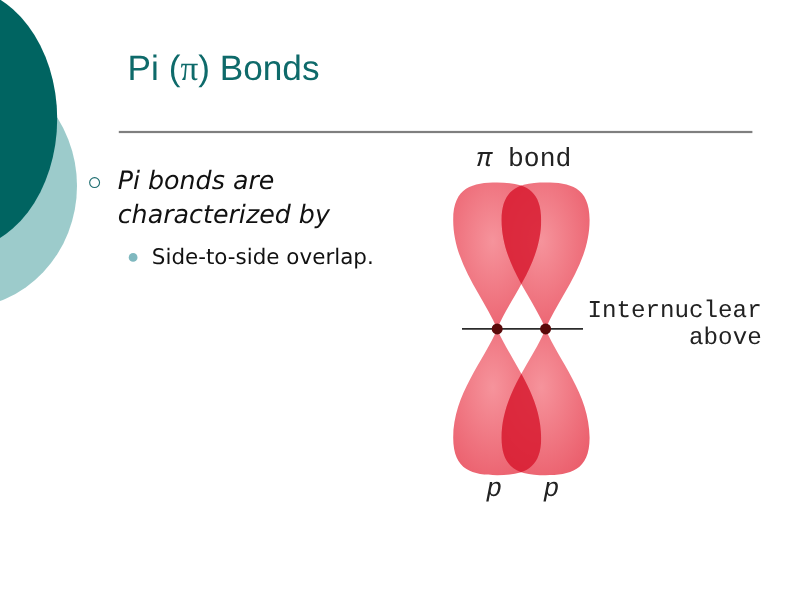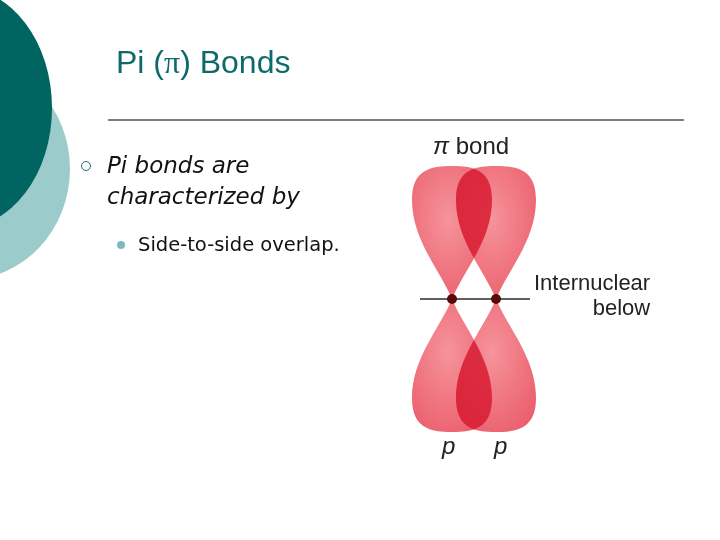--- a/index.html
+++ b/index.html
@@ -5,24 +5,24 @@
   html, body { margin:0; padding:0; }
   body { width:720px; height:540px; background:#ffffff; position:relative; overflow:hidden; font-family:"DejaVu Sans", "Liberation Sans", sans-serif; }
   .circle-light { position:absolute; left:-140px; top:58px; width:210px; height:222px; border-radius:50%; background:#9ccbcb; }
   .circle-dark { position:absolute; left:-130px; top:-12px; width:182px; height:240px; border-radius:50%; background:#006461; }
   .title { position:absolute; left:116px; top:44px; font-family:"Liberation Sans", sans-serif; font-size:32px; color:#0e6a6a; letter-spacing:0px; }
   .title .pi { font-family:"Liberation Serif", serif; }
   .rule { position:absolute; left:108px; top:119px; width:576px; height:2px; background:#7f7f7f; }
   .content { position:absolute; left:80px; top:150px; width:300px; }
   .l1 { position:relative; padding-left:27px; font-size:23px; line-height:31px; color:#111;font-style:italic; }
   .l1 .bullet { position:absolute; left:1px; top:11px; width:10px; height:10px; border:1.6px solid #1e6d70; border-radius:50%; box-sizing:border-box; }
-  .l2 { position:relative; margin-left:37px; padding-left:21px; font-size:19.5px; line-height:27px; color:#111; margin-top:19px; }
+  .l2 { position:relative; margin-left:37px; padding-left:21px; font-size:19.5px; line-height:27px; color:#111; margin-top:8px; }
   .l2 .bullet { position:absolute; left:0px; top:10px; width:8px; height:8px; border-radius:50%; background:#7fb8bf; }
   .diagram { position:absolute; left:400px; top:130px; width:290px; height:340px; }
-  .lbl-serif { position:absolute; font-family:Liberation Sans, sans-serif; color:#222; }
+  .lbl-serif { position:absolute; font-family:Liberation Mono, monospace; color:#222; }
 </style>
 </head>
 <body>
 
 <div class="circle-light"></div>
 <div class="circle-dark"></div>
 
 <div class="title"><span>Pi (</span><span class="pi">π</span><span>) Bonds</span></div>
 
 <div class="rule"></div>
@@ -66,17 +66,17 @@
       <path d="M96 169 C84 198 56 228 56 268 C56 298 74 302 96 302 C118 302 136 298 136 268 C136 228 108 198 96 169 Z" fill="#d81d33" opacity="0.85"></path>
     </g>
 
     <line x1="20" y1="169" x2="130" y2="169" stroke="#2b2b2b" stroke-width="1.6"></line>
     <circle cx="52" cy="169" r="5" fill="#5a0a0a"></circle>
     <circle cx="96" cy="169" r="5" fill="#5a0a0a"></circle>
   </svg>
   <div class="lbl-serif" style="left:33px; top:2px; font-size:24px;"><i>π</i> <span>bond</span></div>
   <div class="lbl-serif" style="left:134px; top:140px; font-size:22px; line-height:25px;text-align:right;">
     <div>Internuclear</div>
-    <div>below</div>
+    <div>above</div>
   </div>
   <div class="lbl-serif" style="left:42px; top:302px; font-size:24px; font-style:italic;">p</div>
   <div class="lbl-serif" style="left:94px; top:302px; font-size:24px; font-style:italic;">p</div>
 </div>
 
 </body></html>

